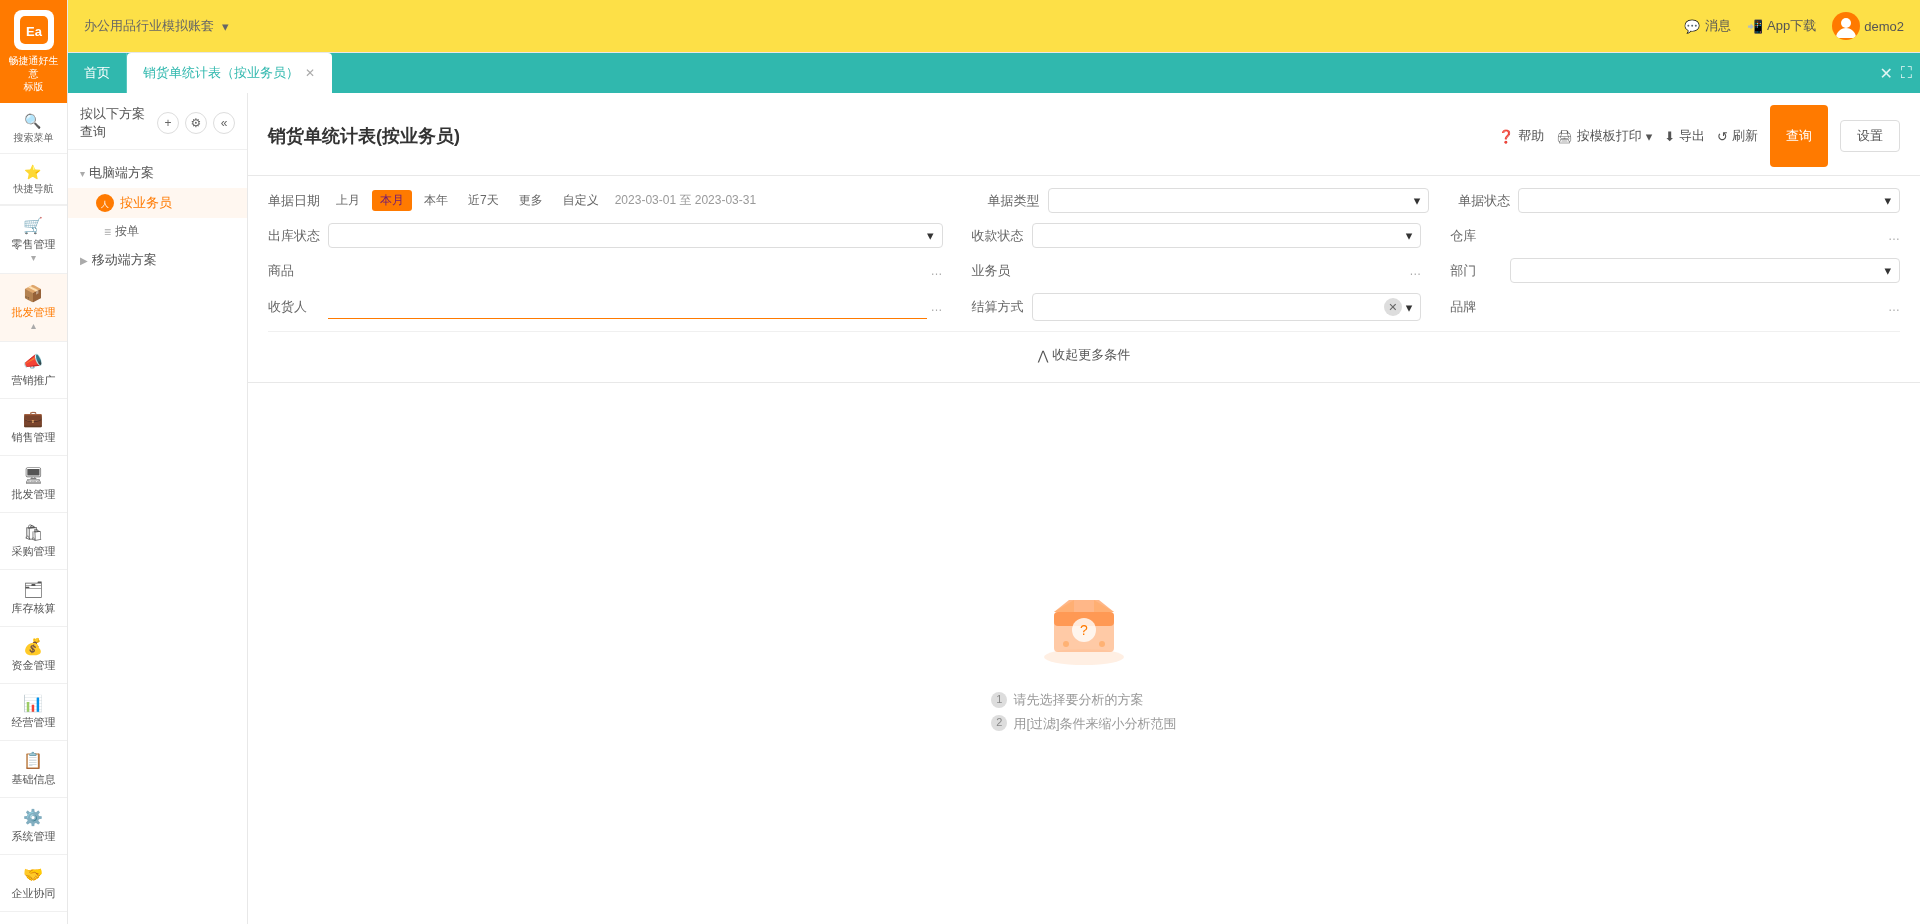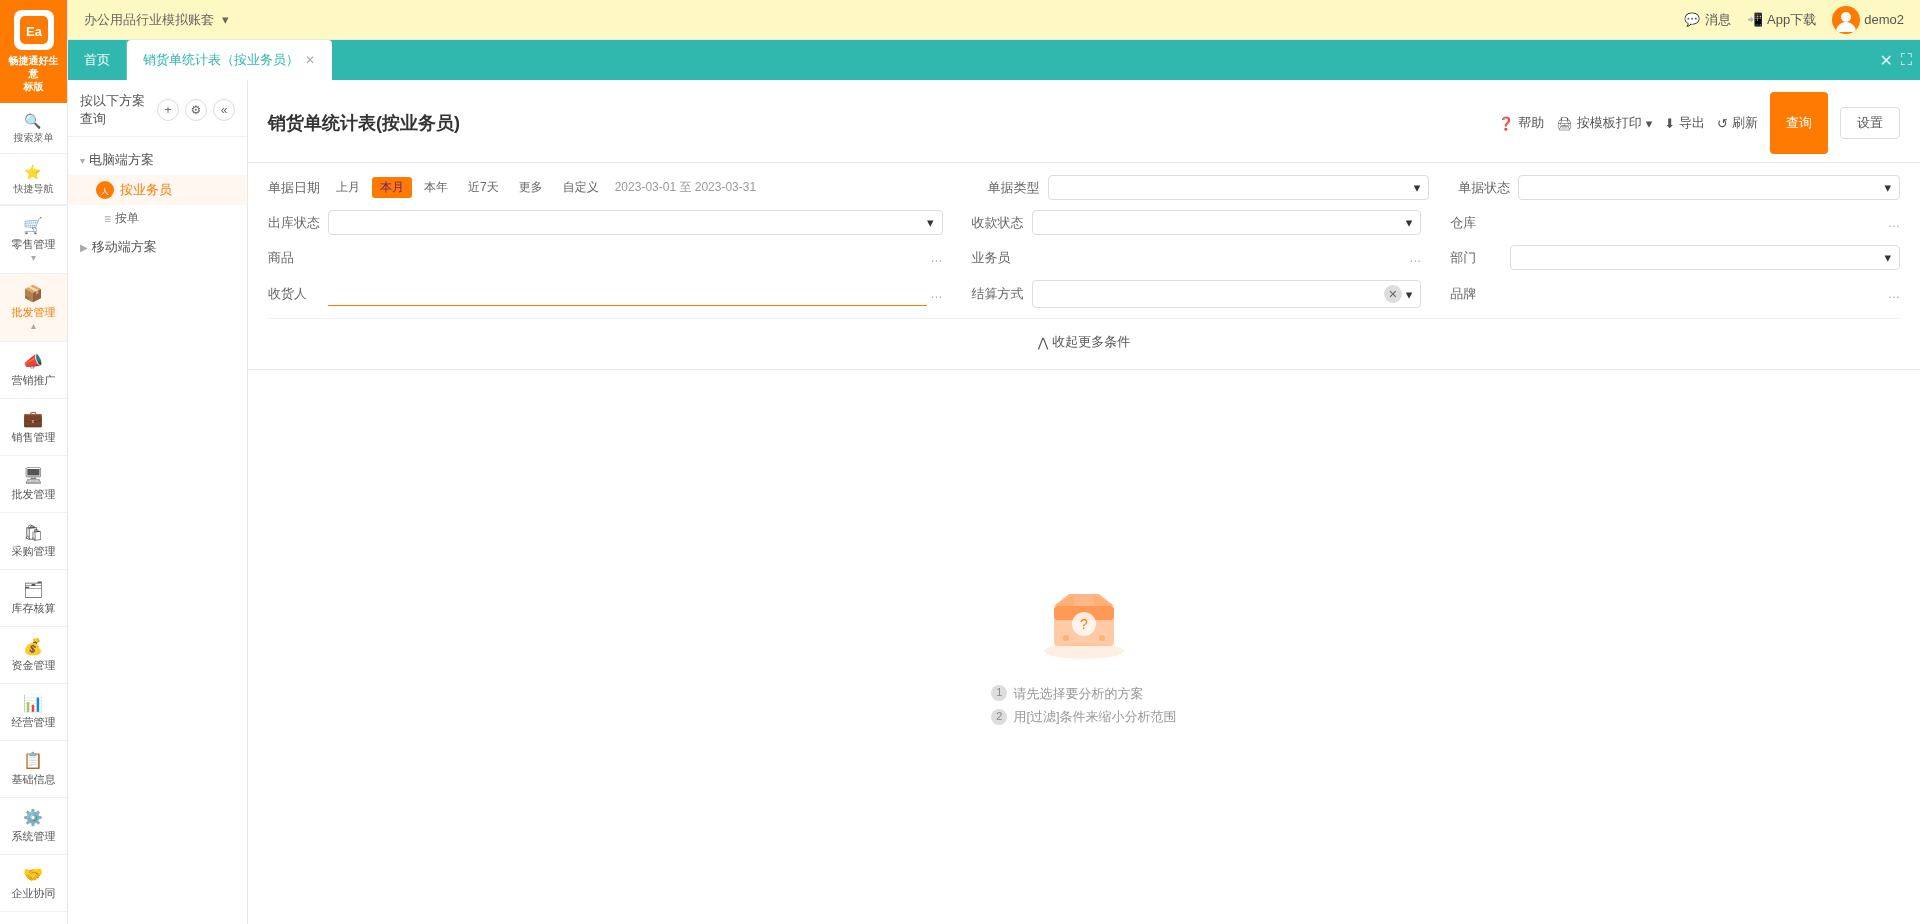--- a/index.html
+++ b/index.html
@@ -3,35 +3,35 @@
   <meta charset="utf-8">
   <style>
     * { box-sizing: border-box; margin: 0; padding: 0; }
     body { font-family: "Microsoft YaHei", "PingFang SC", sans-serif; font-size: 13px; background: #f5f5f5; display: flex; height: 924px; overflow: hidden; }
 
     
     .sidebar { width: 68px; background: #fff; display: flex; flex-direction: column; align-items: center; border-right: 1px solid #e8e8e8; flex-shrink: 0; }
     .sidebar-logo { width: 100%; padding: 10px 8px; display: flex; flex-direction: column; align-items: center; background: #ff7a00; }
     .sidebar-logo-icon { width: 40px; height: 40px; background: #fff; border-radius: 8px; display: flex; align-items: center; justify-content: center; margin-bottom: 4px; }
     .sidebar-logo-icon svg { width: 28px; height: 28px; }
-    .sidebar-logo-text { color: #fff; font-size: 11px; text-align: center; line-height: 1.3; font-weight: bold; }
+    .sidebar-logo-text { color: #fff; font-size: 11px; text-align: center; line-height: 1.3; }
     .sidebar-search { width: 100%; padding: 8px 6px; border-bottom: 1px solid #f0f0f0; display: flex; flex-direction: column; align-items: center; cursor: pointer; }
     .sidebar-search span { font-size: 10px; color: #666; margin-top: 2px; }
     .sidebar-nav { width: 100%; flex: 1; overflow-y: auto; }
     .sidebar-nav-item { width: 100%; padding: 10px 4px; display: flex; flex-direction: column; align-items: center; cursor: pointer; color: #555; font-size: 12px; border-bottom: 1px solid #f0f0f0; }
     .sidebar-nav-item.active { background: #fff7f0; color: #ff7a00; }
     .sidebar-nav-item .nav-icon { font-size: 16px; margin-bottom: 2px; }
     .sidebar-nav-item .nav-label { font-size: 11px; text-align: center; }
     .sidebar-nav-item .nav-arrow { font-size: 10px; color: #aaa; }
 
     
     .main { flex: 1; display: flex; flex-direction: column; overflow: hidden; }
 
     
-    .topbar { height: 40px; background: #fef9c3; border-bottom: 1px solid #e8e8e8; display: flex; align-items: center; padding: 15px 16px; justify-content: space-between; }
+    .topbar { height: 53px; background: #fde047; border-bottom: 1px solid #e8e8e8; display: flex; align-items: center; padding: 15px 16px; justify-content: space-between; }
     .topbar-left { display: flex; align-items: center; gap: 8px; color: #666; font-size: 13px; }
     .topbar-dropdown { display: flex; align-items: center; gap: 4px; cursor: pointer; }
     .topbar-right { display: flex; align-items: center; gap: 16px; font-size: 13px; color: #555; }
     .topbar-right-item { display: flex; align-items: center; gap: 4px; cursor: pointer; }
     .avatar { width: 28px; height: 28px; border-radius: 50%; background: #ff7a00; display: flex; align-items: center; justify-content: center; color: #fff; font-size: 11px; overflow: hidden; }
 
     
     .tabbar { height: 40px; background: #30b8ae; display: flex; align-items: center; padding: 0 0; flex-shrink: 0; }
     .tab { display: flex; align-items: center; height: 100%; padding: 0 16px; font-size: 13px; color: rgba(255,255,255,0.85); cursor: pointer; border-right: 1px solid rgba(255,255,255,0.2); gap: 6px; }
     .tab.active { background: #fff; color: #30b8ae; border-radius: 4px 4px 0 0; }

